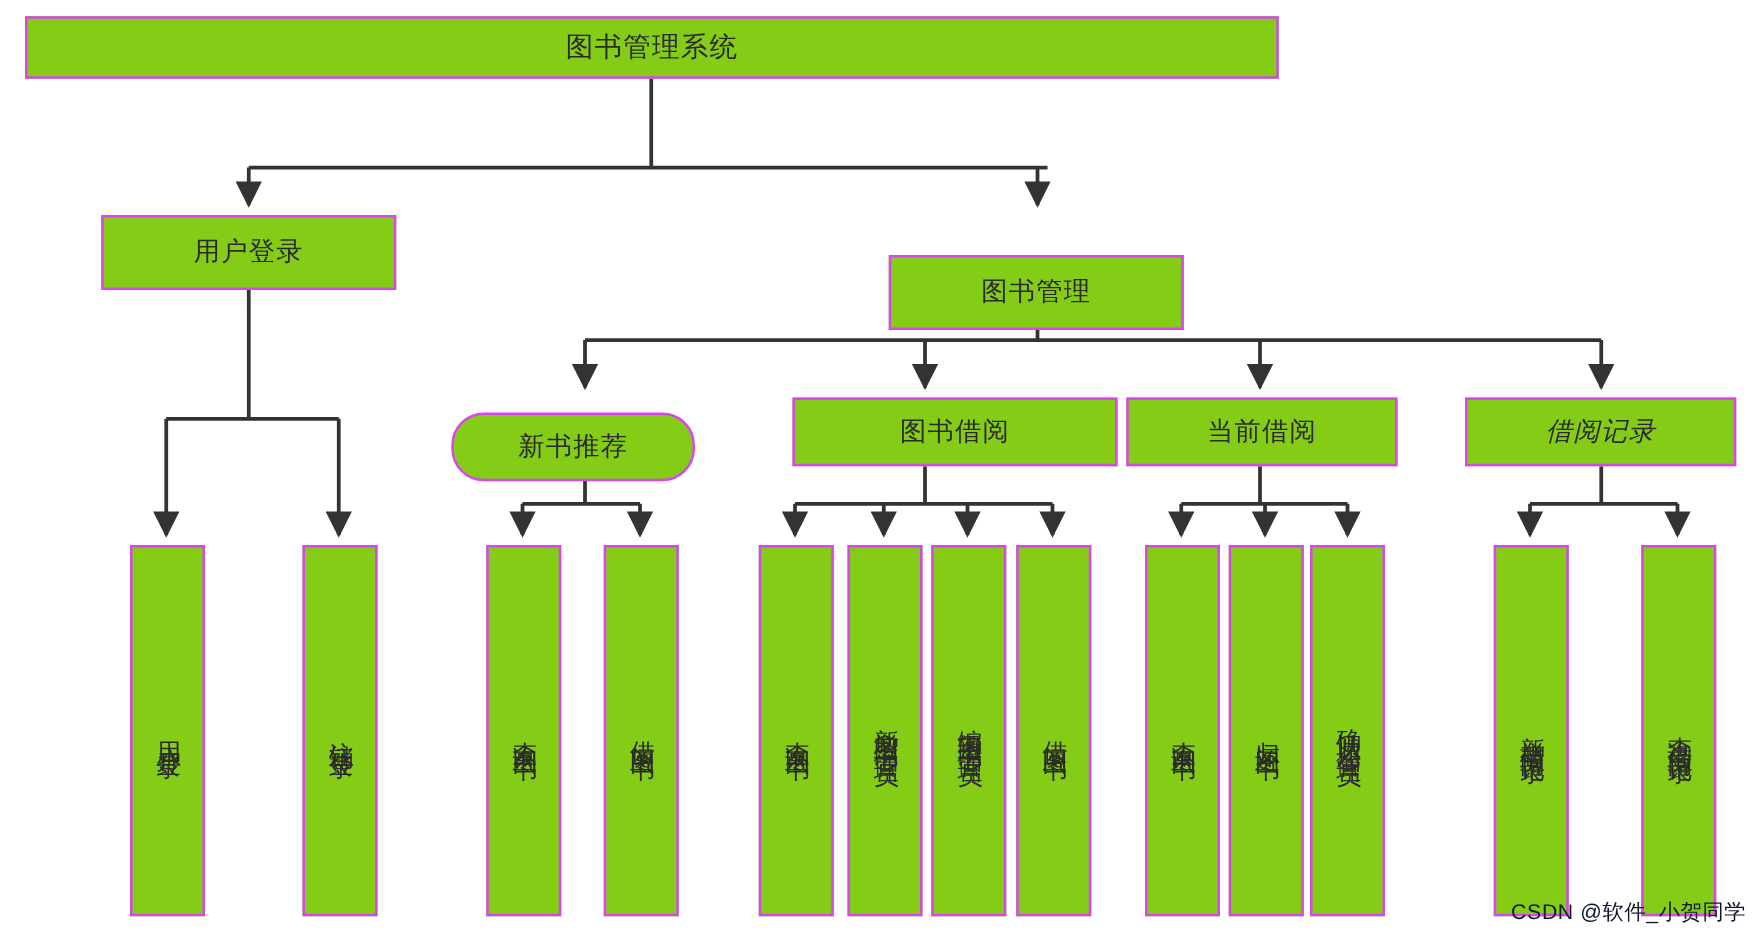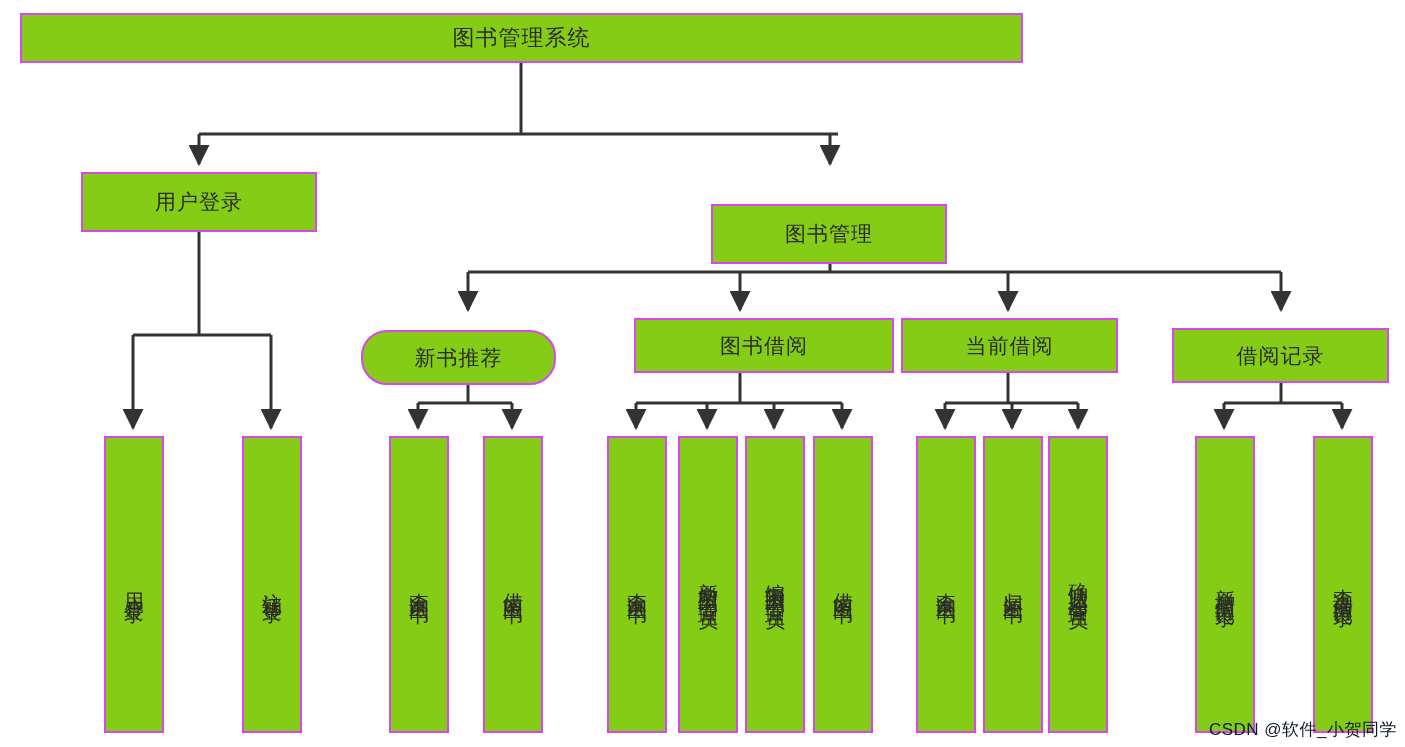--- a/index.html
+++ b/index.html
@@ -135,21 +135,21 @@
 
   <div class="node h" style="left:361px; top:330px; width:195px; height:55px;border-radius:26px;">
     <span class="label">新书推荐</span>
   </div>
   <div class="node h" style="left:634px; top:318px; width:260px; height:55px;">
     <span class="label">图书借阅</span>
   </div>
   <div class="node h" style="left:901px; top:318px; width:217px; height:55px;">
     <span class="label">当前借阅</span>
   </div>
-  <div class="node h" style="left:1172px; top:328px; width:217px; height:55px;">
+  <div class="node h" style="left:1172px; top:318px; width:217px; height:55px;font-style:italic;">
     <span class="label">借阅记录</span>
   </div>
 
   <div class="node v" style="left:104px; top:436px; width:60px; height:297px;">
     <span class="label">用户登录</span>
   </div>
   <div class="node v" style="left:242px; top:436px; width:60px; height:297px;">
     <span class="label">注销登录</span>
   </div>
 

